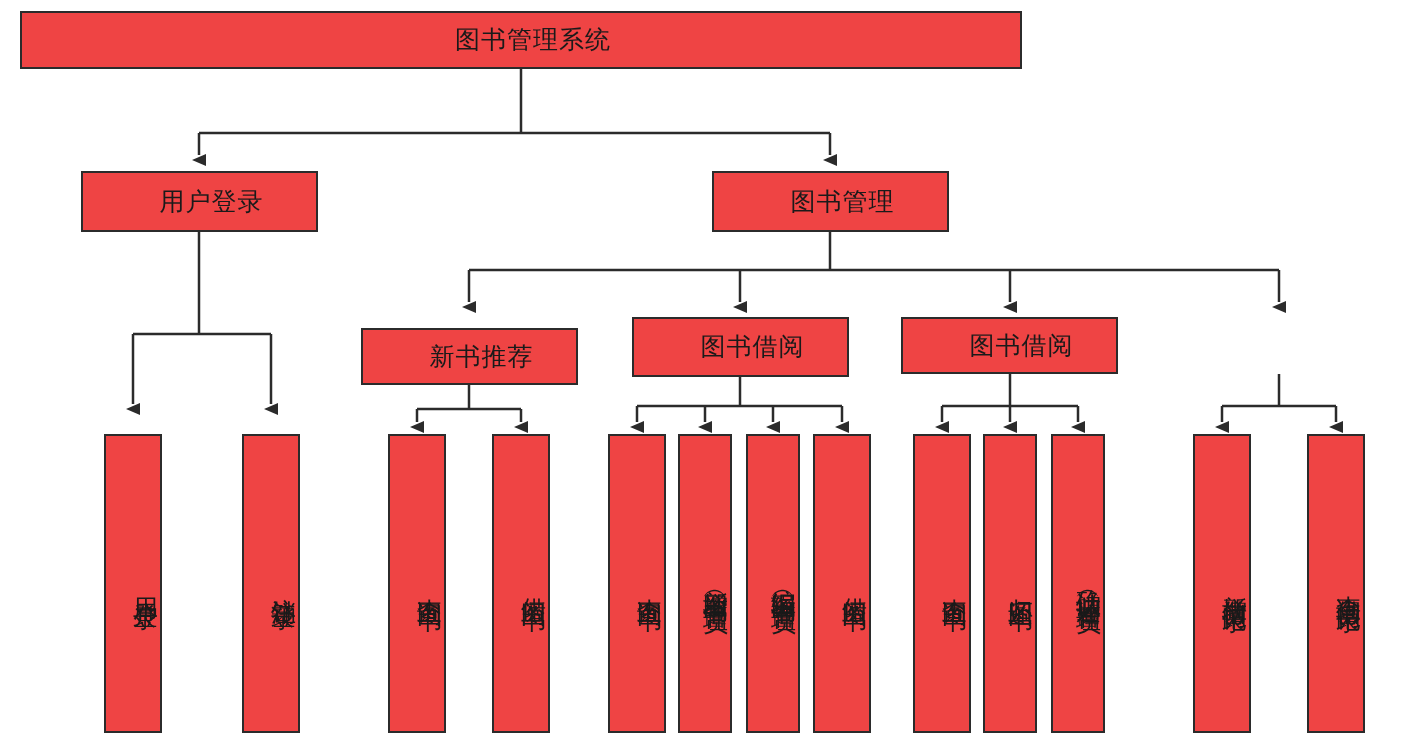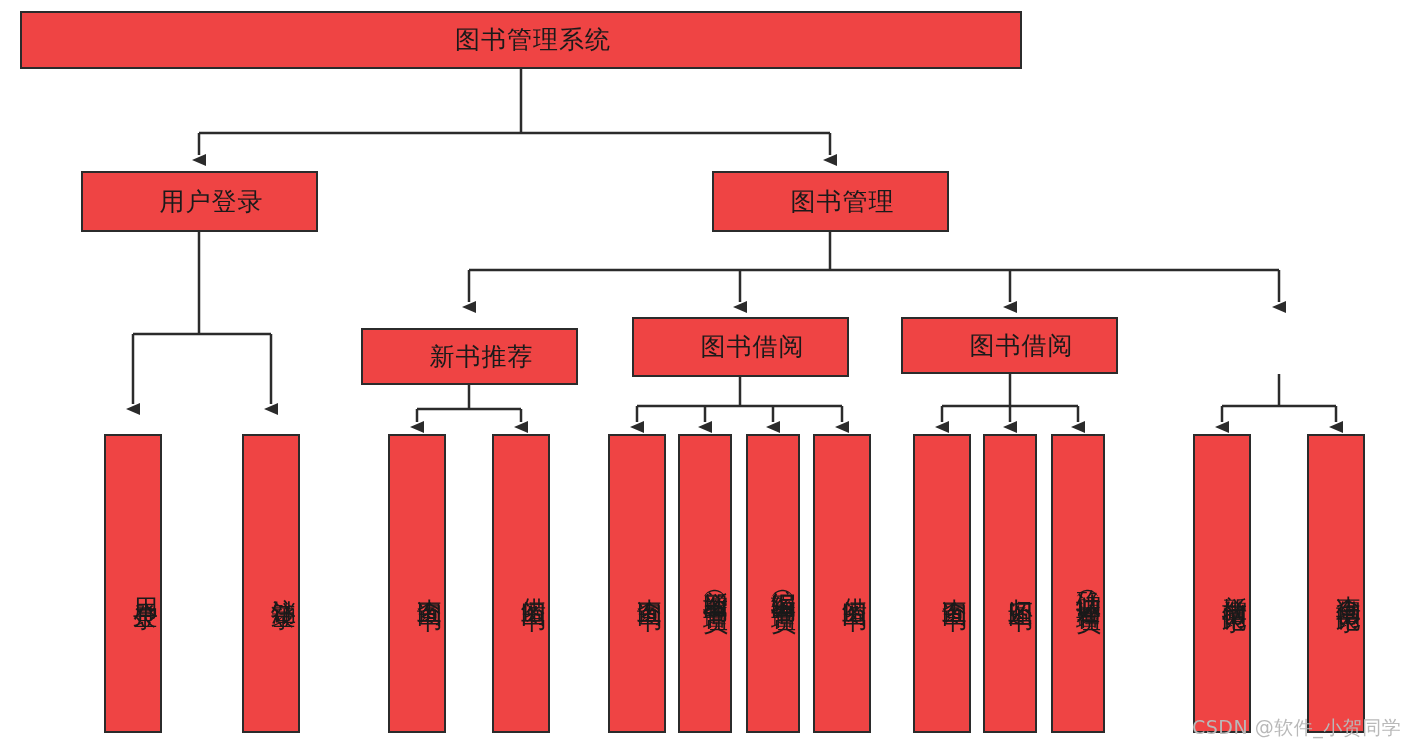--- a/index.html
+++ b/index.html
@@ -195,15 +195,14 @@
   </div>
 
   <div class="node v" style="left:1193px; top:434px; width:58px; height:299px;">
     <span class="vlabel">新增借阅记录</span>
   </div>
 
   <div class="node v" style="left:1307px; top:434px; width:58px; height:299px;">
     <span class="vlabel">查询借阅记录</span>
   </div>
 
-  <div class="watermark" style="left:1192px; top:715px;">CSDN @软件_小贺同学</div>
 
 </div>
 
 </body></html>

